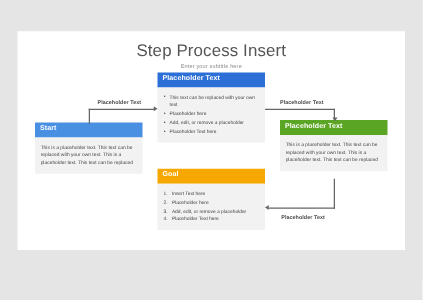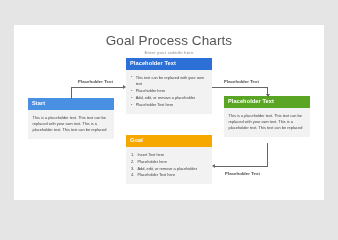--- a/index.html
+++ b/index.html
@@ -133,21 +133,21 @@
   #c3-v     { left: 253.2px; top: 118px; height: 24px; }
   #c3-h     { left: 201px;  top: 141.4px; width: 53px; }
   #c3-arrow { left: 197.8px; top: 139.3px; }
   #c3-label { left: 211px;  top: 146px; }
 </style>
 </head>
 <body>
 
 <div id="slide">
 
-  <div id="title">Goal Process Charts</div>
+  <div id="title">Step Process Insert</div>
   <div id="subtitle">Enter your subtitle here</div>
 
   <div class="card" id="card-start">
     <div class="card-head">Start</div>
     <div class="card-body para">This is a placeholder text. This text can be replaced with your own text. This is a placeholder text. This text can be replaced</div>
   </div>
 
   <div class="card" id="card-top">
     <div class="card-head">Placeholder Text</div>
     <div class="card-body">

